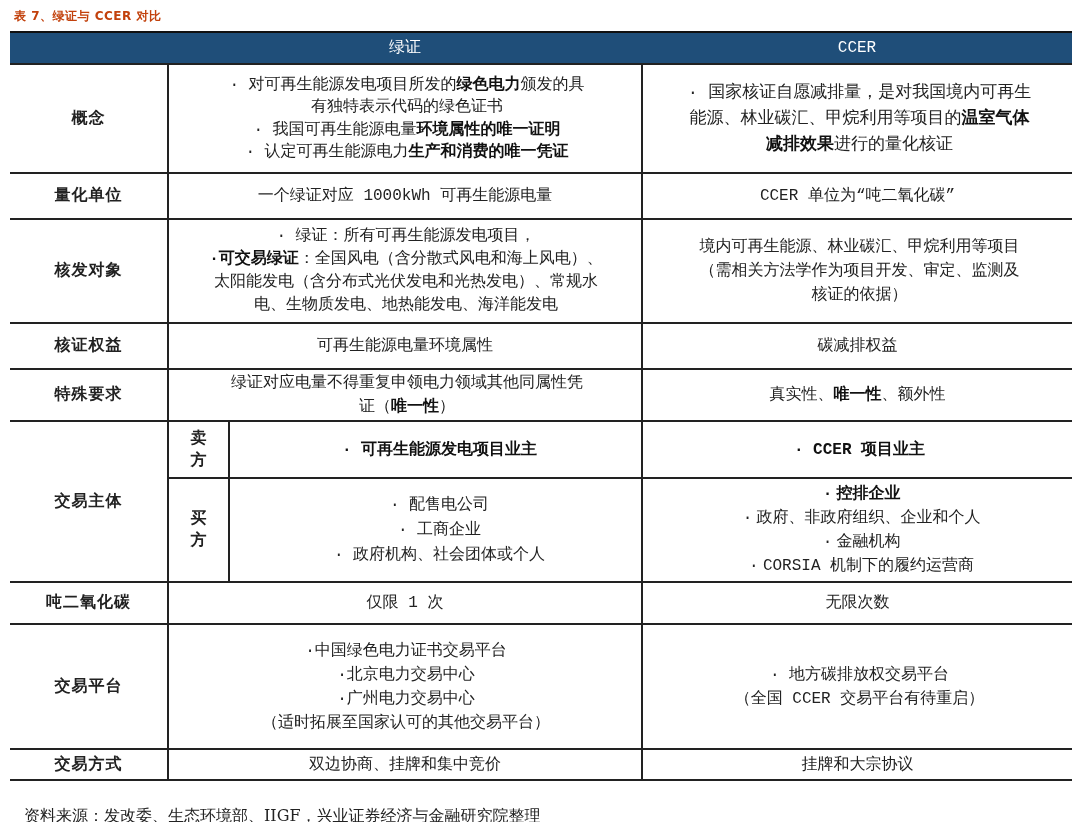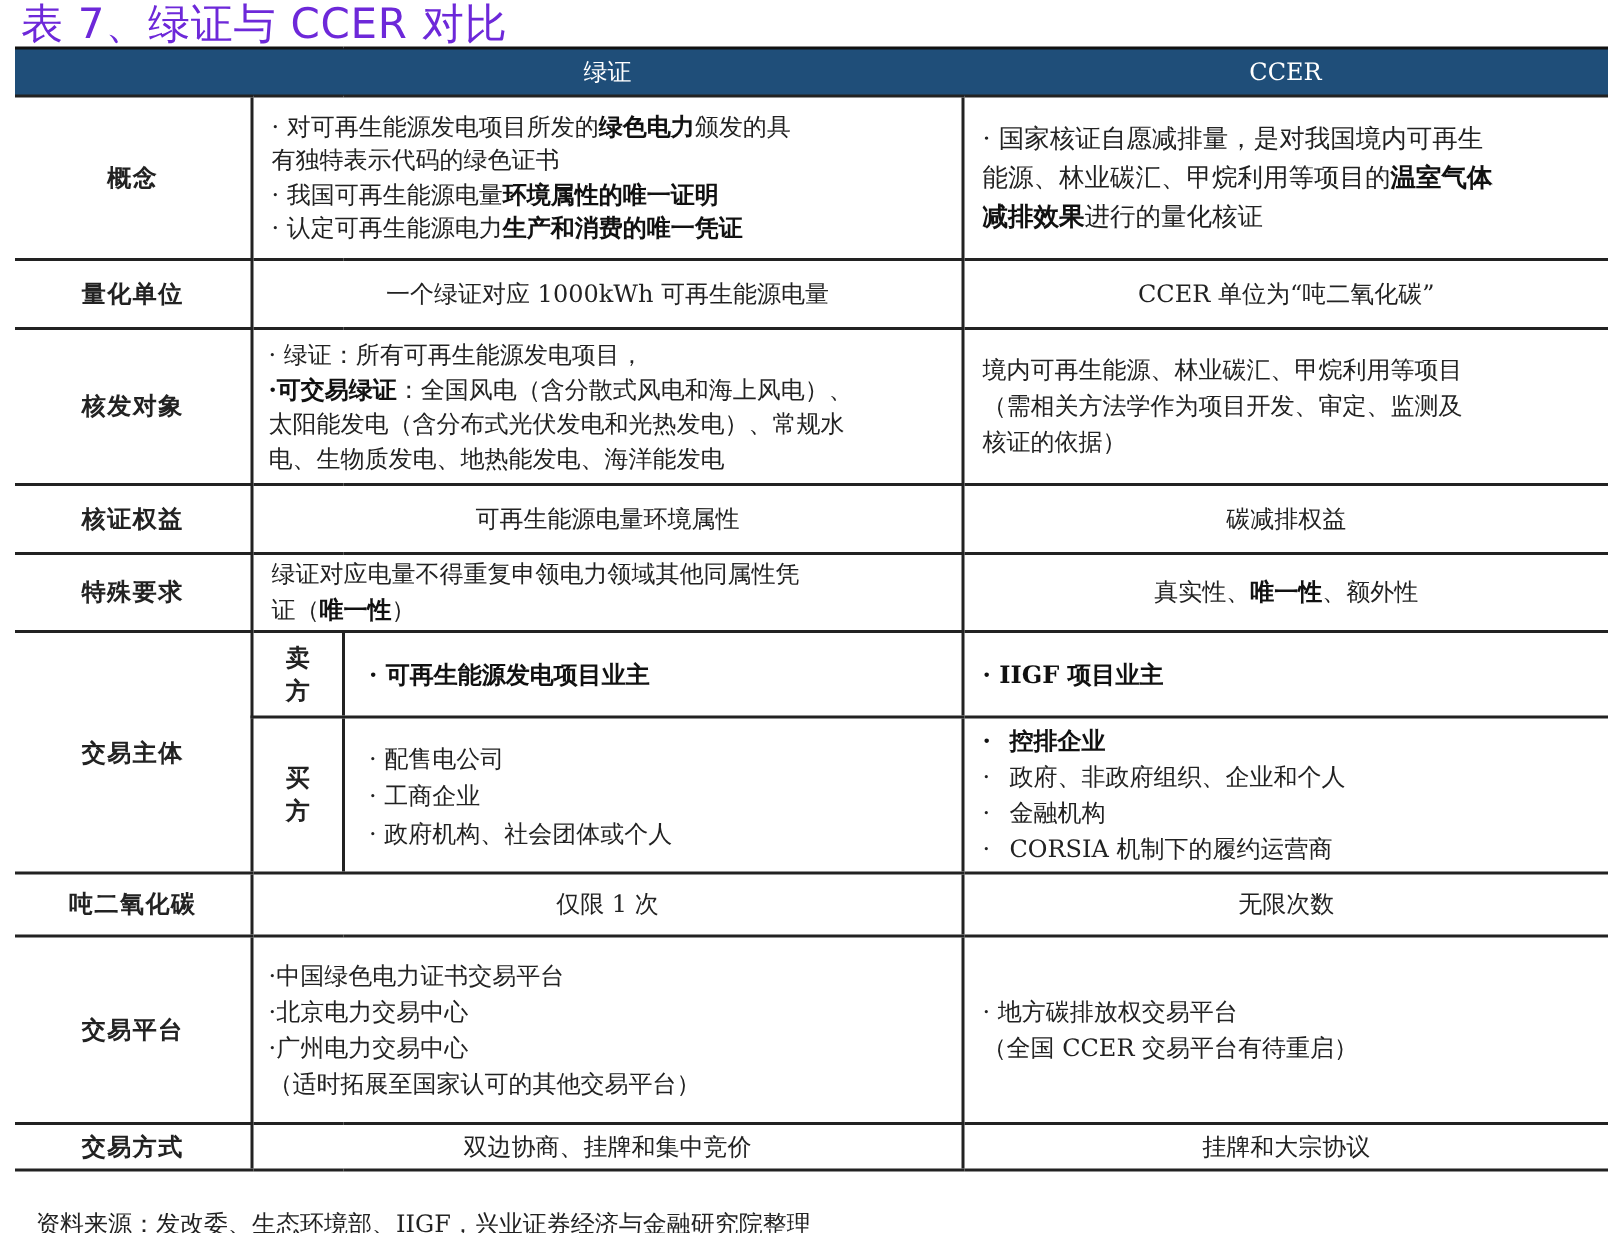--- a/index.html
+++ b/index.html
@@ -1,27 +1,27 @@
 <!DOCTYPE html>
 <html><head>
 <meta charset="utf-8">
 <style>
   html, body { margin:0; padding:0; background:#ffffff; }
   body { width:1080px; height:822px; position:relative; overflow:hidden;
          font-family:"DejaVu Serif","Liberation Serif",serif; color:#222; }
-  .title { position:absolute; left:14px; top:2px; height:28px; font-size:28px; font-weight:normal;
-           font-family:"DejaVu Sans","Liberation Sans",sans-serif; color:#6d28d9; letter-spacing:0.5px; line-height:28px; }
+  .title { position:absolute; left:14px; top:2px; height:28px; font-size:12px; font-weight:bold;
+           font-family:"DejaVu Sans","Liberation Sans",sans-serif; color:#c2410c; letter-spacing:0.5px; line-height:28px; }
   table.cmp { position:absolute; left:10px; top:31px; width:1062px; border-collapse:collapse; table-layout:fixed;
               border-top:2px solid #111; border-bottom:2px solid #111; }
-  table.cmp td, table.cmp th { border-top:2px solid #222; border-bottom:2px solid #222; padding:0; font-size:16px; line-height:22px; vertical-align:middle; }
+  table.cmp td, table.cmp th { border-top:2px solid #222; border-bottom:2px solid #222; padding:0; font-size:16px; line-height:22px; vertical-align:middle;font-family:Liberation Mono, monospace; }
   table.cmp th { background:#1f4e79; color:#ffffff; font-weight:normal; height:30px; border-top:none; border-bottom:none; font-size:16px; }
   .vl { border-left:2px solid #222; }
   .lbl { text-align:center; font-weight:bold; font-size:16px; letter-spacing:1px; }
   .c { text-align:center; }
-  .l { text-align:left; padding-left:12px !important; padding-right:8px !important; }
+  .l { text-align:center; padding-left:12px !important; padding-right:8px !important; }
   .b { font-weight:bold; color:#111; }
   .sub { text-align:right; font-weight:bold; font-size:16px; line-height:26px; }
   .line { display:block; }
   .bul { display:inline-block; width:18px; }
   .footer { position:absolute; left:24px; top:806px; font-size:16px; color:#222; }
 </style>
 </head>
 <body>
 
 <div class="title">表 7、绿证与 CCER 对比</div>
@@ -92,21 +92,21 @@
       <span>真实性、</span><span class="b">唯一性</span><span>、额外性</span>
     </td>
   </tr>
 
   <tr style="height:57px">
     <td rowspan="2" class="lbl">交易主体</td>
     <td class="vl sub" style="border-bottom:2px solid #222">
       <span class="line" style="width:1em;margin:0 auto;word-break:break-all">卖方</span>
     </td>
     <td class="vl l b" style="padding-left:16px !important">· 可再生能源发电项目业主</td>
-    <td class="vl l b">·  IIGF 项目业主</td>
+    <td class="vl l b">·  CCER 项目业主</td>
   </tr>
 
   <tr style="height:104px">
     <td class="vl sub">
       <span class="line" style="width:1em;margin:0 auto;word-break:break-all">买方</span>
     </td>
     <td class="vl l" style="padding-left:16px !important;line-height:25px">
       <span class="line">· 配售电公司</span>
       <span class="line">· 工商企业</span>
       <span class="line">· 政府机构、社会团体或个人</span>

